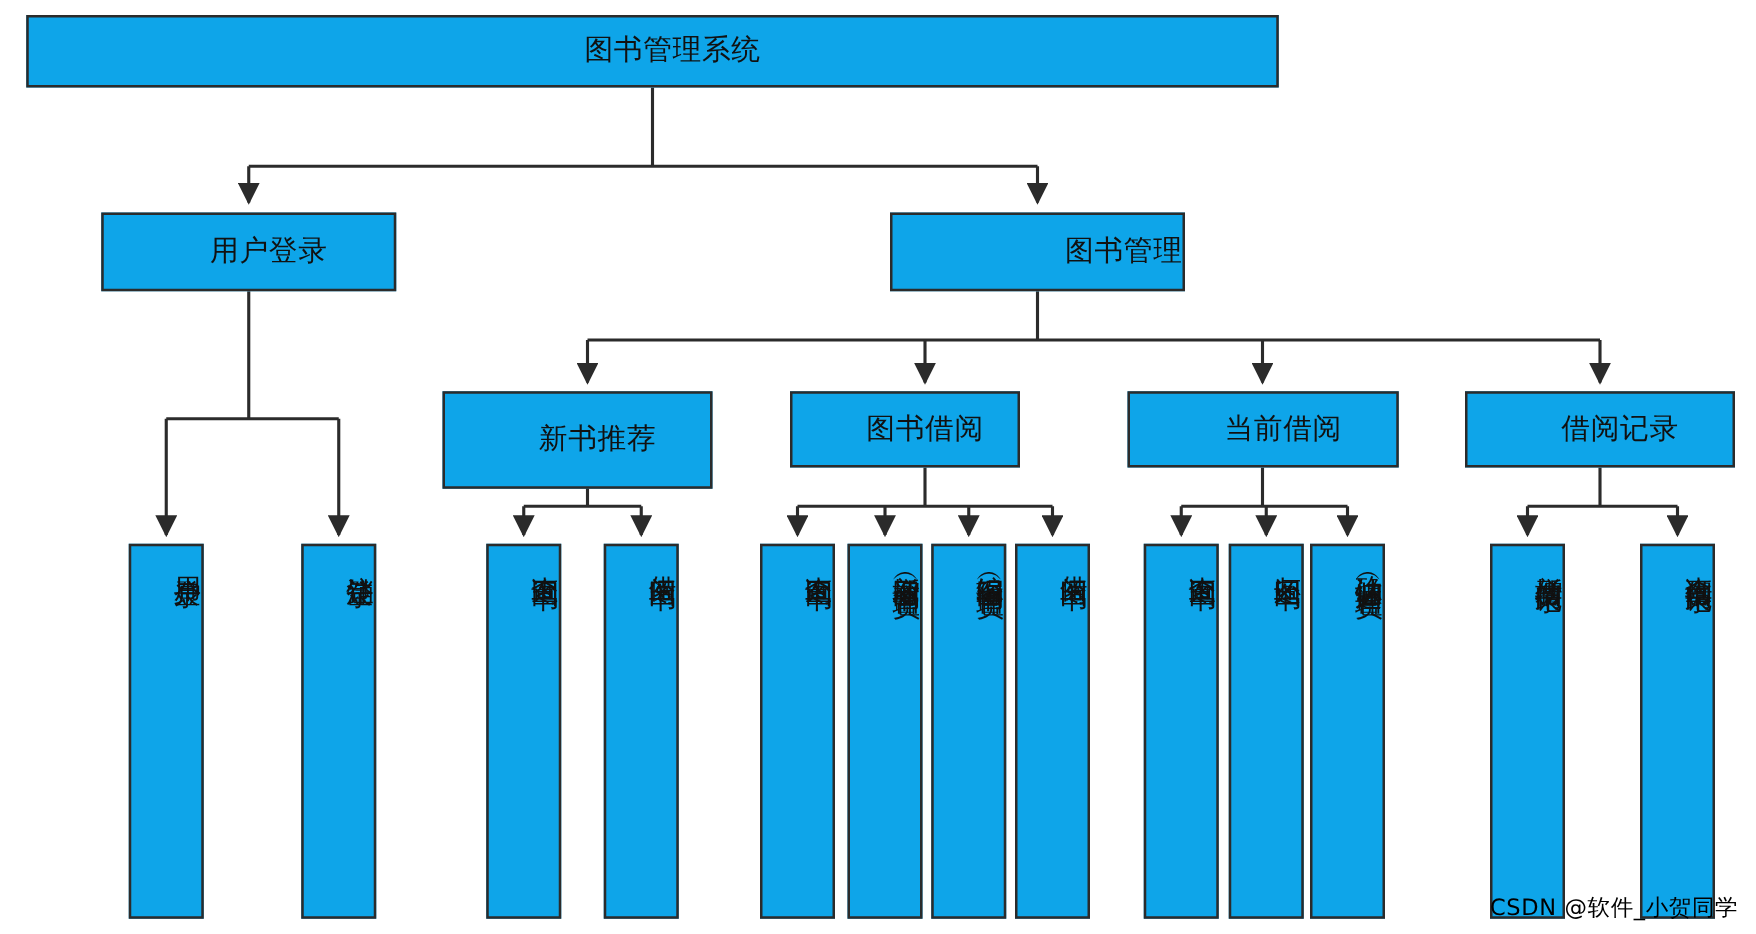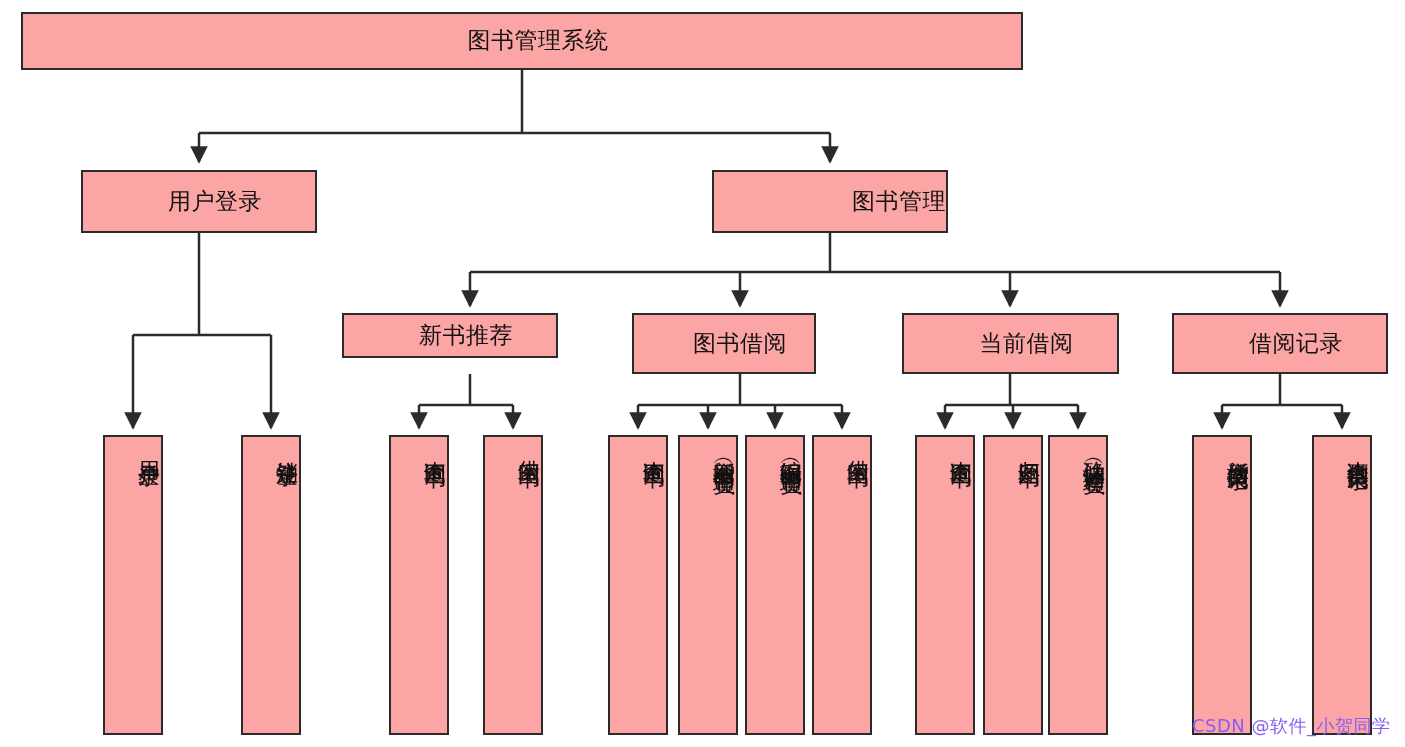--- a/index.html
+++ b/index.html
@@ -22,21 +22,21 @@
     position: absolute;
     left: 0;
     top: 0;
     width: 1405px;
     height: 747px;
     pointer-events: none;
   }
   .node {
     position: absolute;
     box-sizing: border-box;
-    background: #fca5a5;
+    background: #0ea5e9;
     border: 2.5px solid #2b2b2b;
     display: flex;
     align-items: center;
     justify-content: center;
     color: #111111;
     padding-left: 32px;
   }
   .node .label {
     display: block;
     text-align: center;
@@ -61,21 +61,21 @@
     writing-mode: vertical-rl;
     text-orientation: upright;
     font-size: 22px;
     line-height: 1.0;
     letter-spacing: 2px;
     white-space: nowrap;
   }
   .watermark {
     position: absolute;
     font-size: 18px;
-    color: #8b5cf6;
+    color: #000000;
     white-space: nowrap;
     letter-spacing: 0.5px;
   }
 </style>
 </head>
 <body>
 
 <div id="diagram">
 
   <svg id="edges" viewBox="0 0 1405 747" xmlns="http://www.w3.org/2000/svg">
@@ -132,21 +132,21 @@
     <span class="label">图书管理系统</span>
   </div>
 
   <div class="node horiz" style="left:81px; top:170px; width:236px; height:63px;">
     <span class="label">用户登录</span>
   </div>
   <div class="node horiz" style="left:712px; top:170px; width:236px; height:63px;justify-content:flex-end;">
     <span class="label">图书管理</span>
   </div>
 
-  <div class="node horiz" style="left:342px; top:313px; width:216px; height:45px;">
+  <div class="node horiz" style="left:354px; top:313px; width:216px; height:78px;">
     <span class="label">新书推荐</span>
   </div>
   <div class="node horiz" style="left:632px; top:313px; width:184px; height:61px;">
     <span class="label">图书借阅</span>
   </div>
   <div class="node horiz" style="left:902px; top:313px; width:217px; height:61px;">
     <span class="label">当前借阅</span>
   </div>
   <div class="node horiz" style="left:1172px; top:313px; width:216px; height:61px;">
     <span class="label">借阅记录</span>

